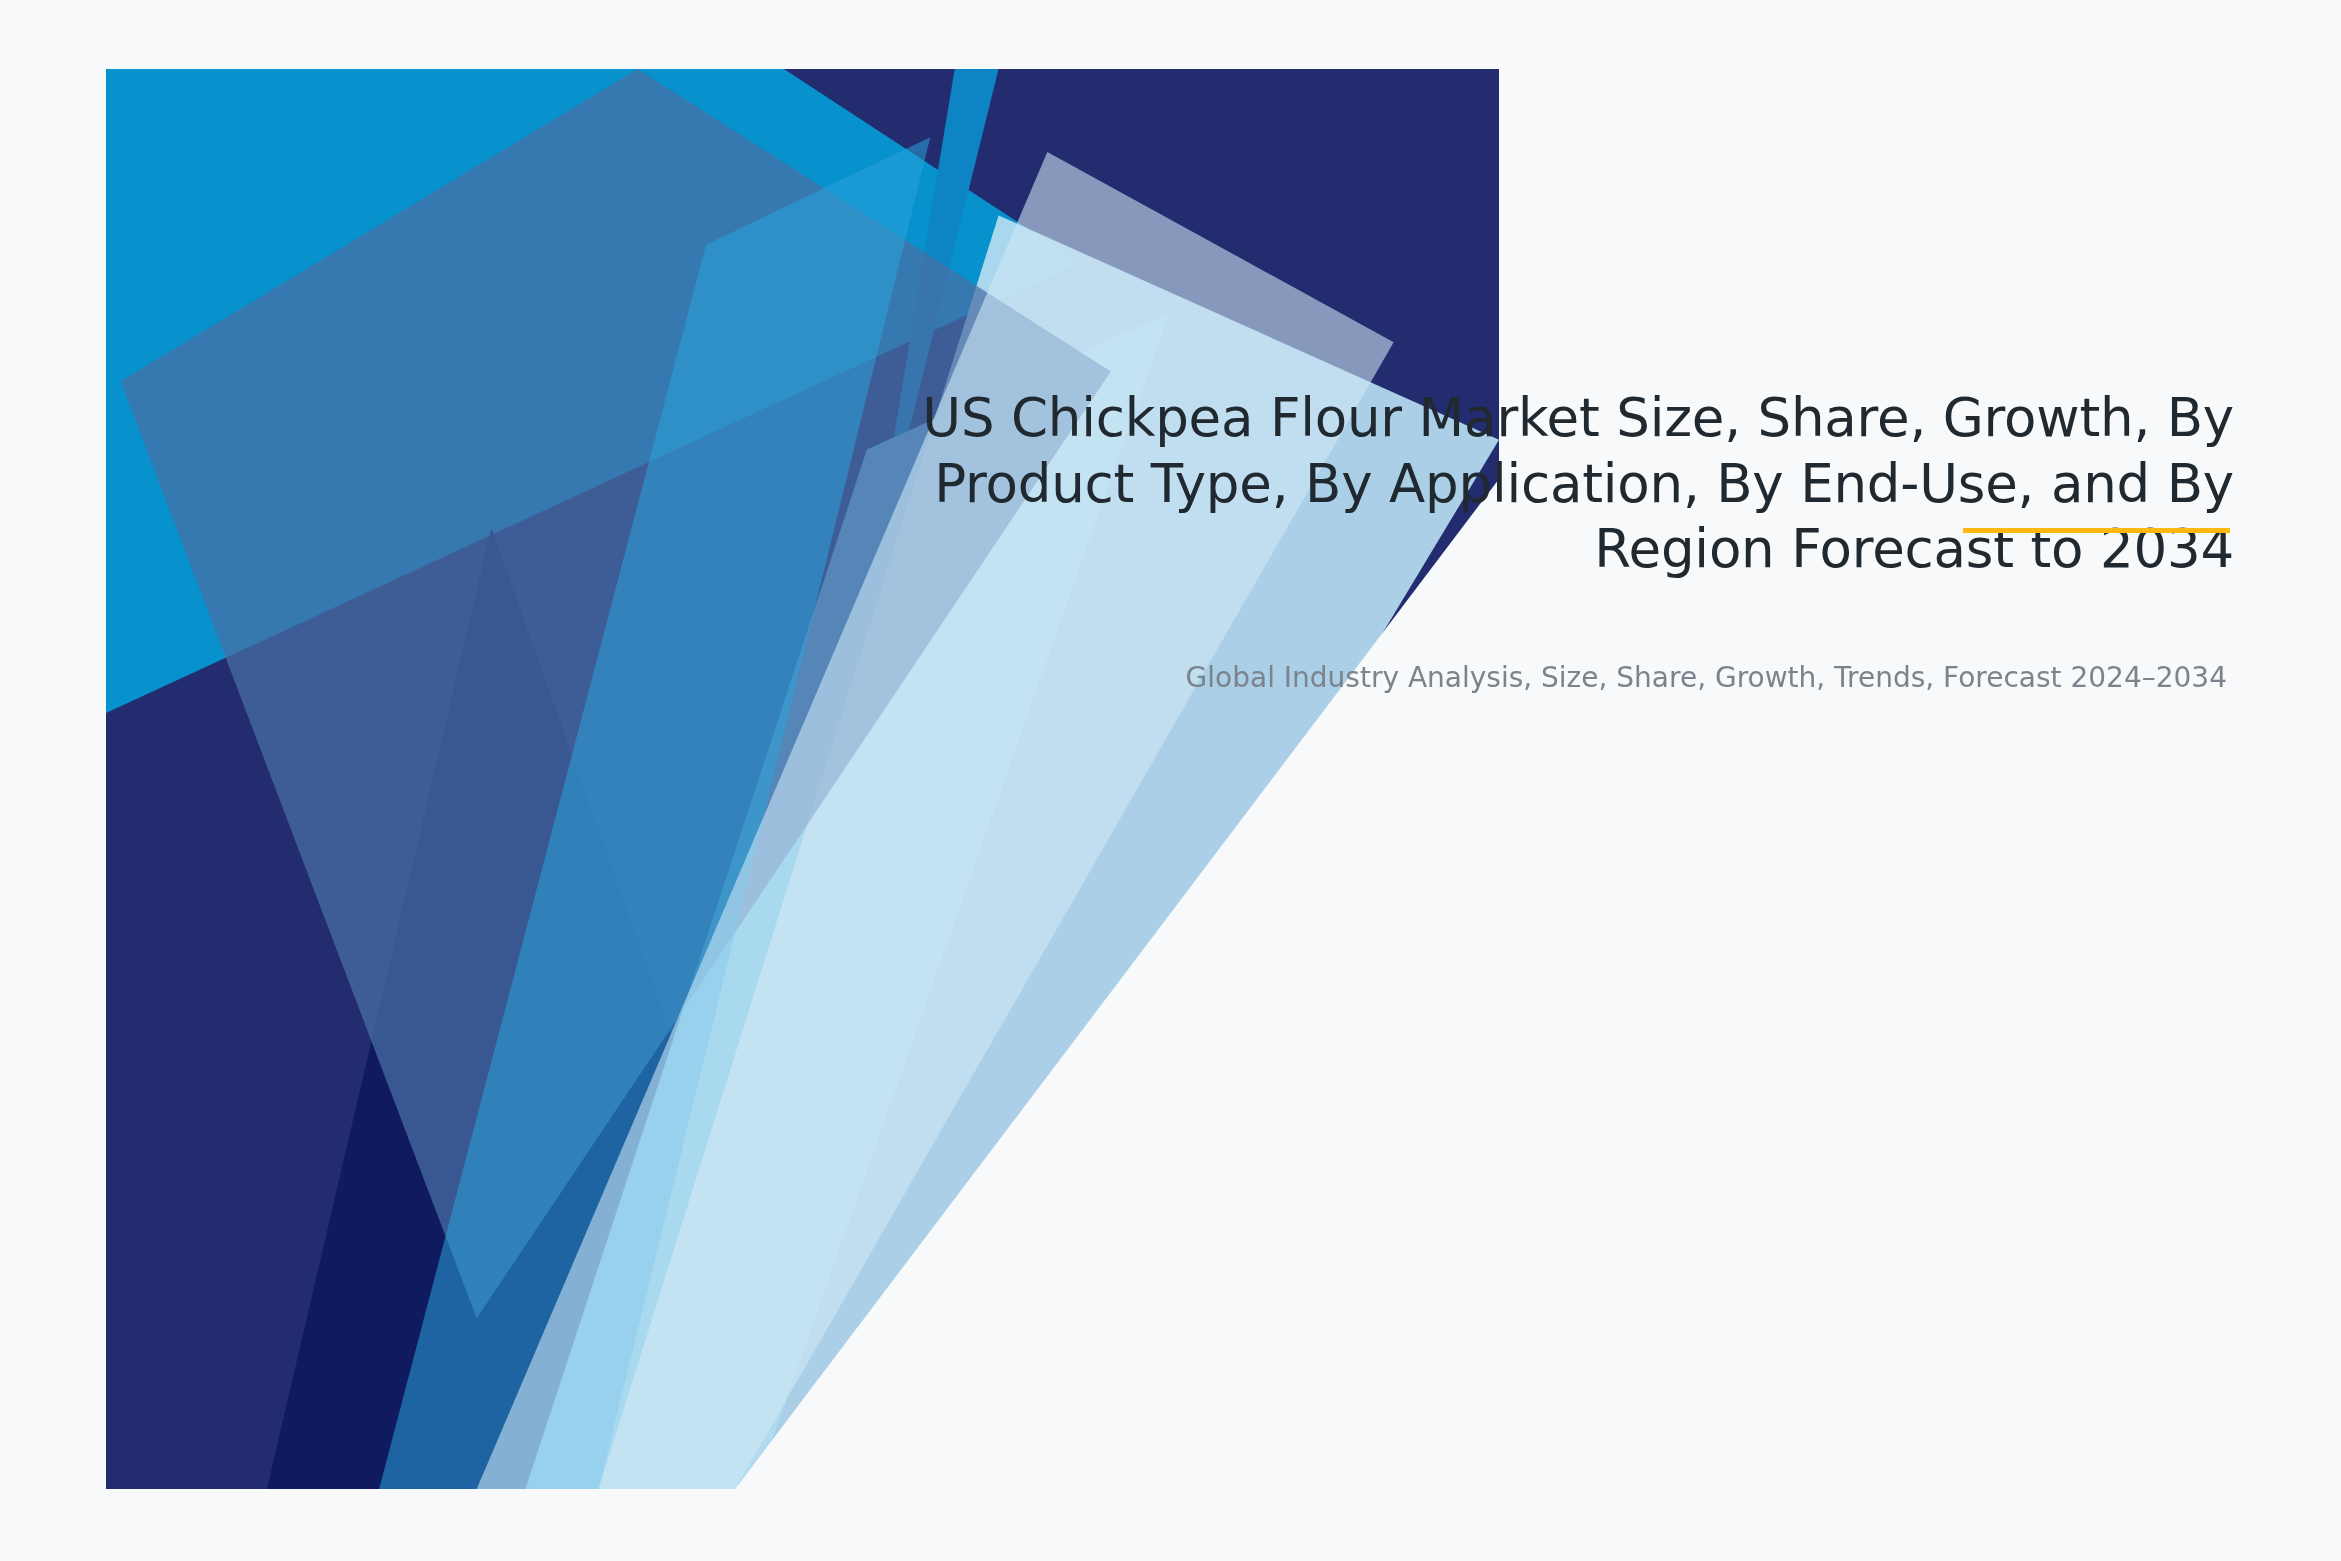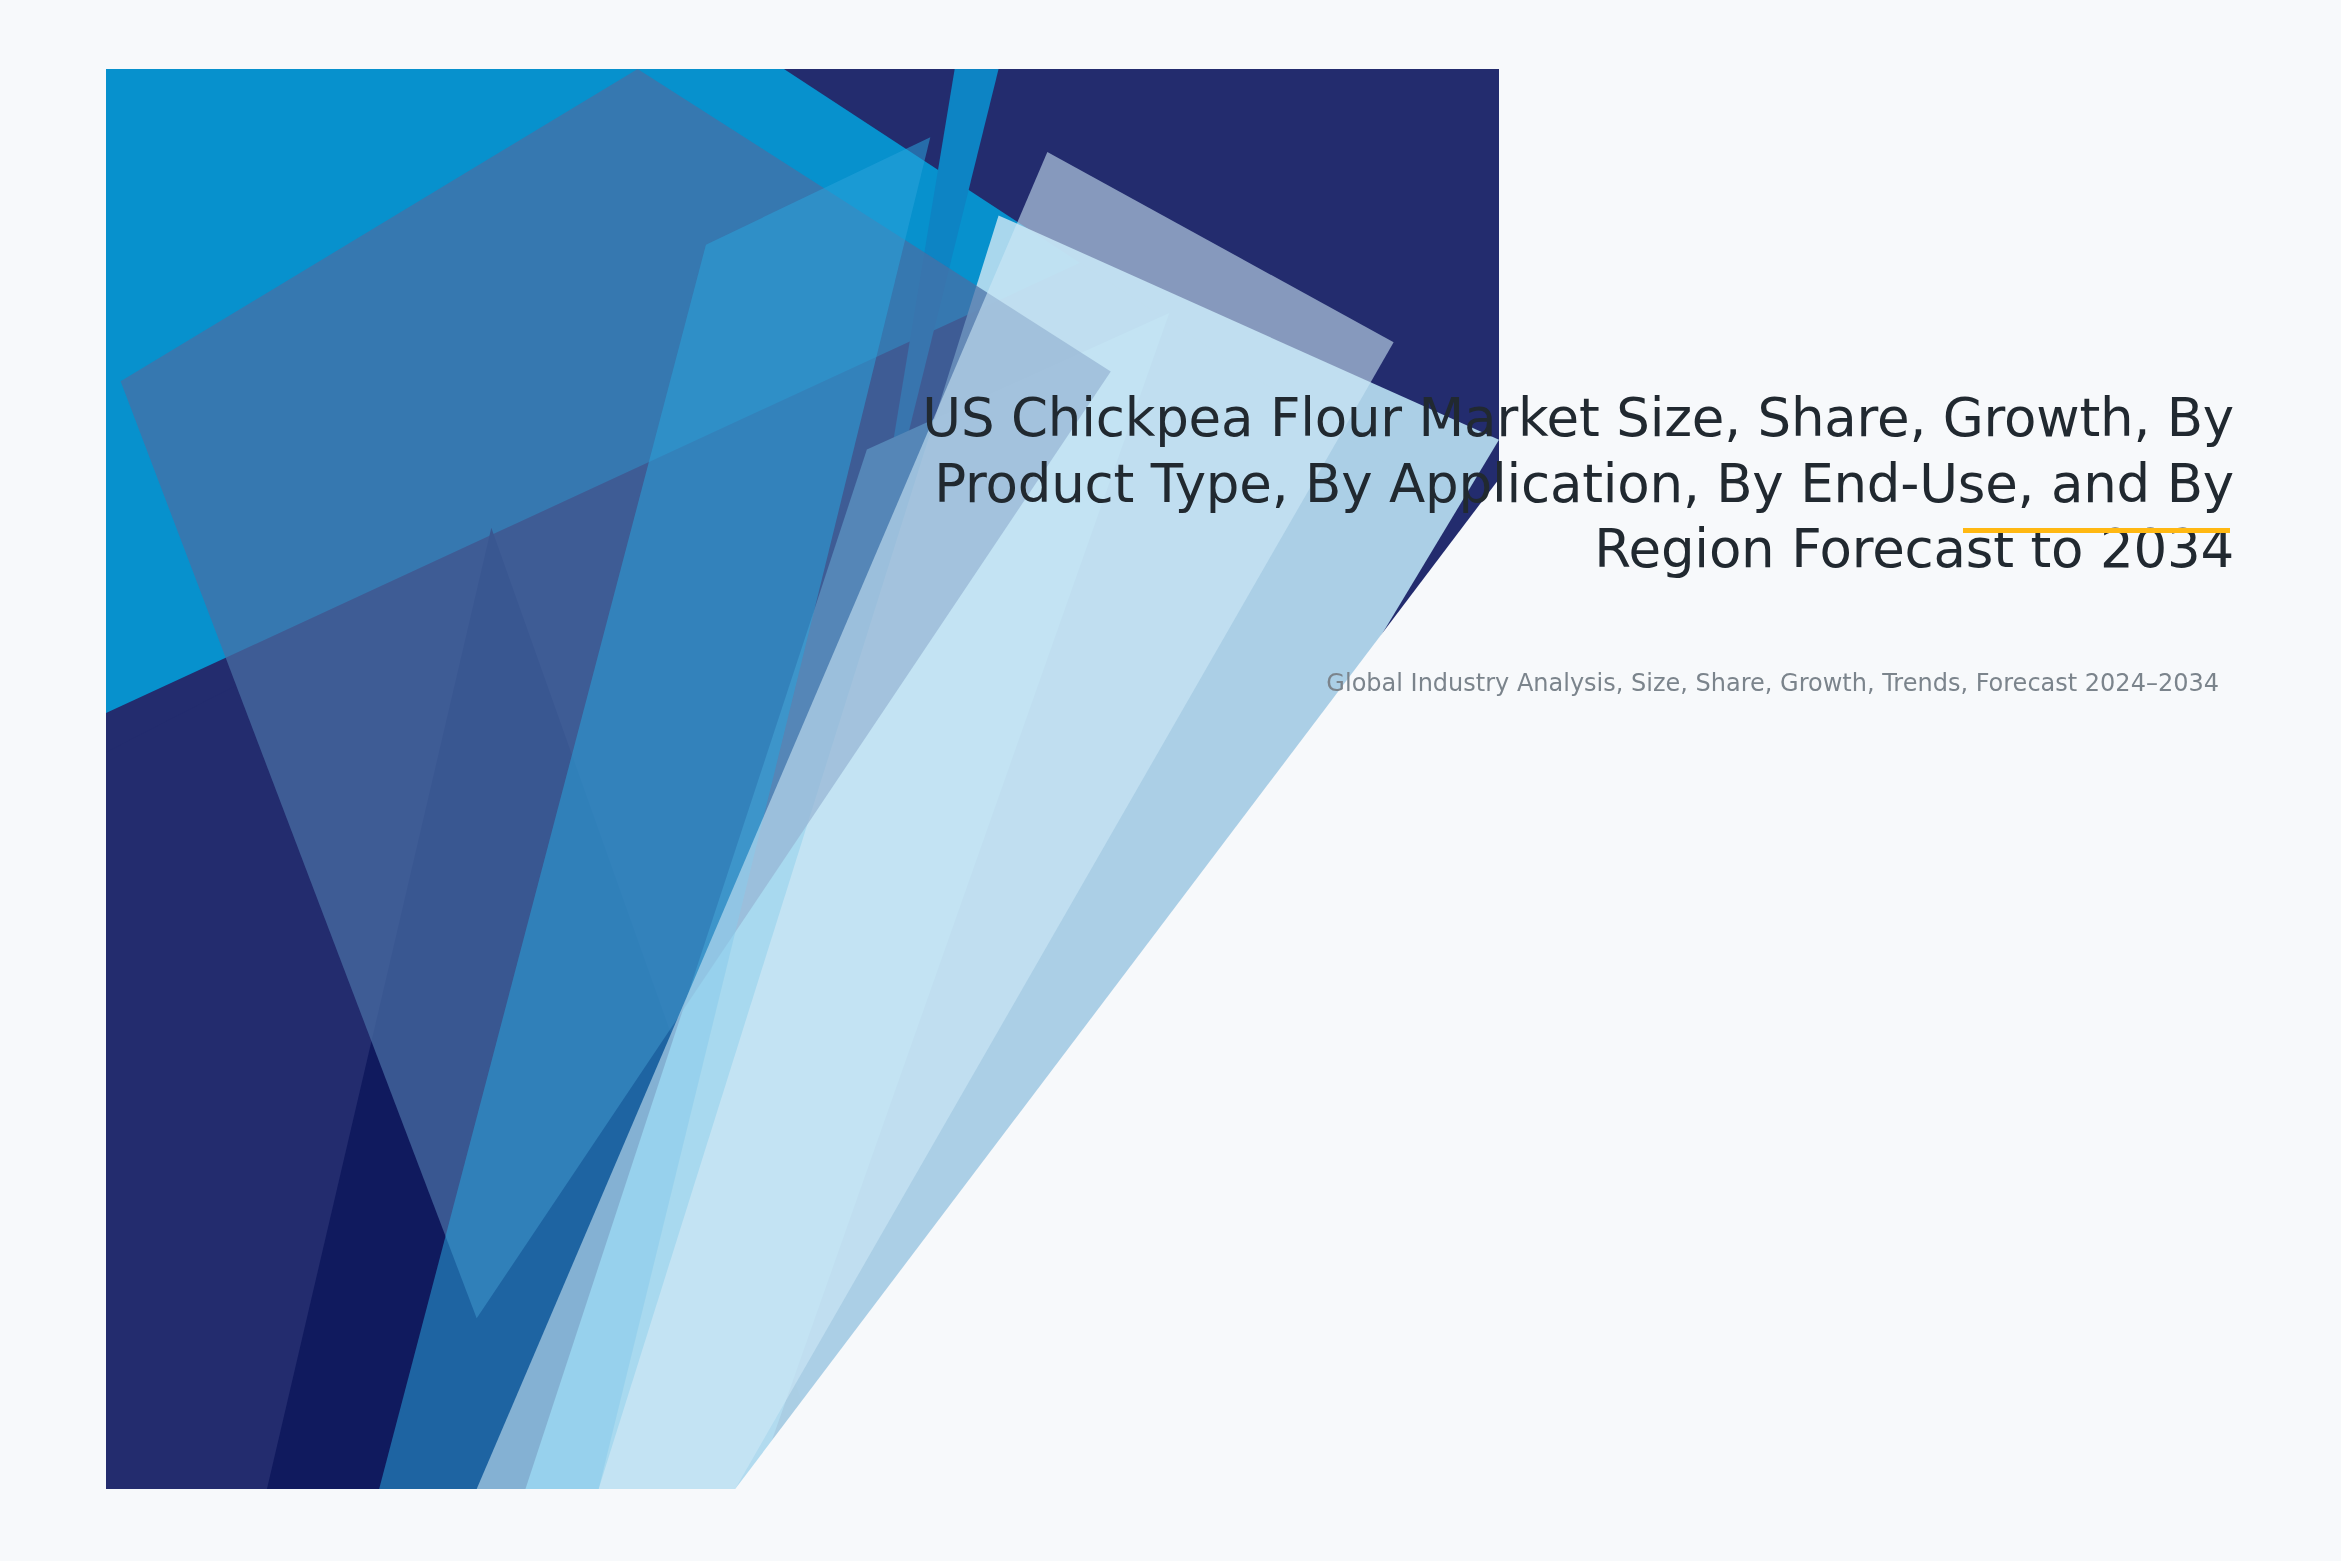--- a/index.html
+++ b/index.html
@@ -67,24 +67,24 @@
 
   
   .subtitle-block {
     position: absolute;
     left: 771px;
     top: 652px;
     width: 1464px;
     text-align: right;
   }
   .cover-subtitle {
-    margin: 16px;
+    margin: 8px;
     font-family: "DejaVu Sans", sans-serif;
     font-weight: 400;
-    font-size: 24px;
+    font-size: 28px;
     line-height: 1.30;
     color: #7b848c;
     text-align: right;
     white-space: pre-line;
   }
 </style>
 </head>
 <body>
 
 <div class="cover">

